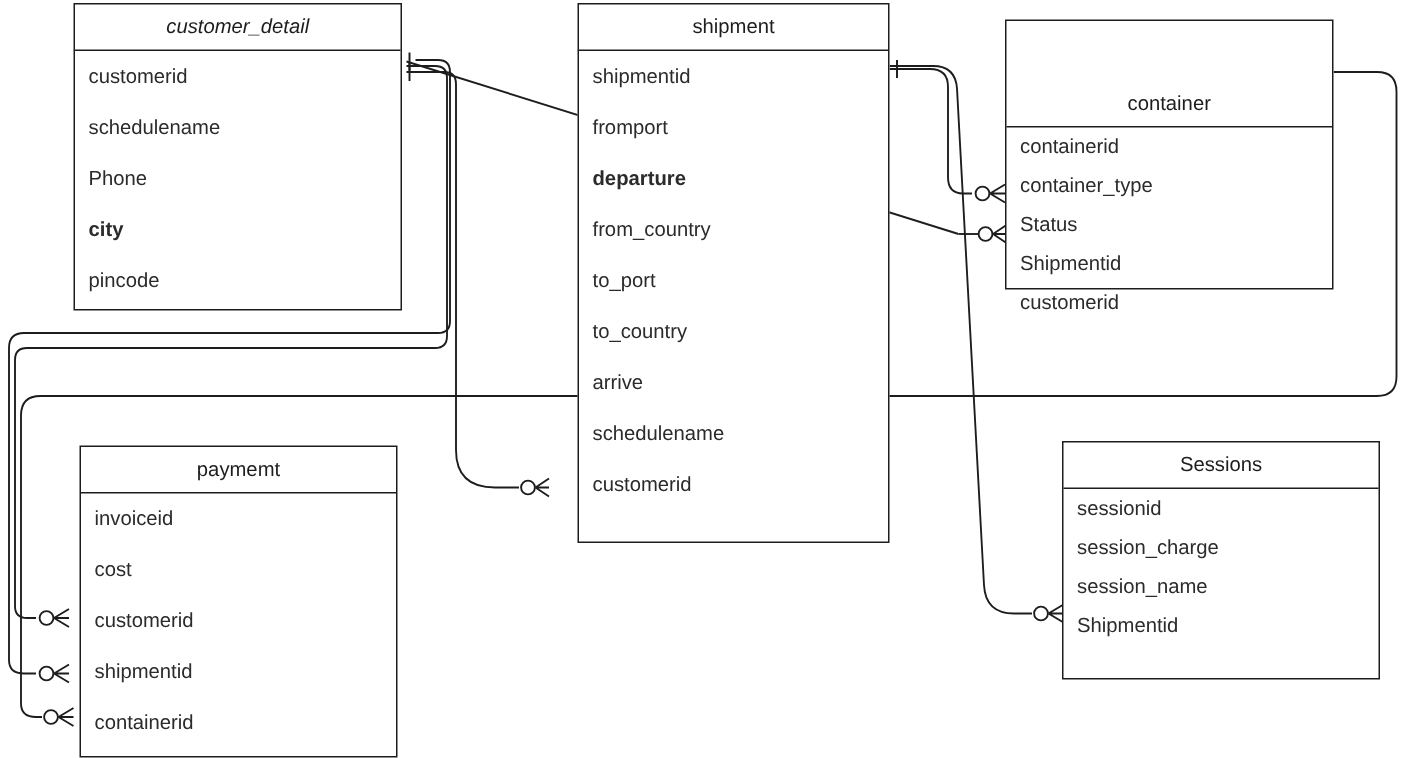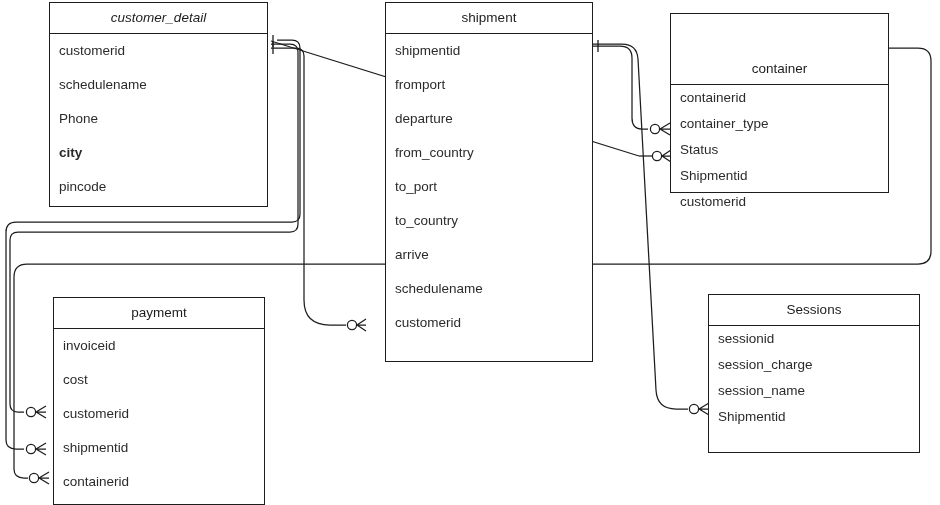--- a/index.html
+++ b/index.html
@@ -134,21 +134,21 @@
           <div class="attr" style="height: 34px;">Phone</div>
           <div class="attr" style="height: 34px; font-weight: bold;">city</div>
           <div class="attr" style="height: 34px;">pincode</div>
         </div>
       </div>
       <div class="entity" style="left: 385px; top: 2px; width: 208px; height: 360px;">
         <div class="entity-header" style="height: 31px;">shipment</div>
         <div class="entity-body">
           <div class="attr" style="height: 34px;">shipmentid</div>
           <div class="attr" style="height: 34px;">fromport</div>
-          <div class="attr" style="height: 34px;">departure</div>
+          <div class="attr" style="height: 34px; font-weight: bold;">departure</div>
           <div class="attr" style="height: 34px;">from_country</div>
           <div class="attr" style="height: 34px;">to_port</div>
           <div class="attr" style="height: 34px;">to_country</div>
           <div class="attr" style="height: 34px;">arrive</div>
           <div class="attr" style="height: 34px;">schedulename</div>
           <div class="attr" style="height: 34px;">customerid</div>
         </div>
       </div>
       <div class="entity" style="left: 670px; top: 13px; width: 219px; height: 180px;">
         <div class="entity-header" style="height: 31px; margin-top: 40px;">container</div>

